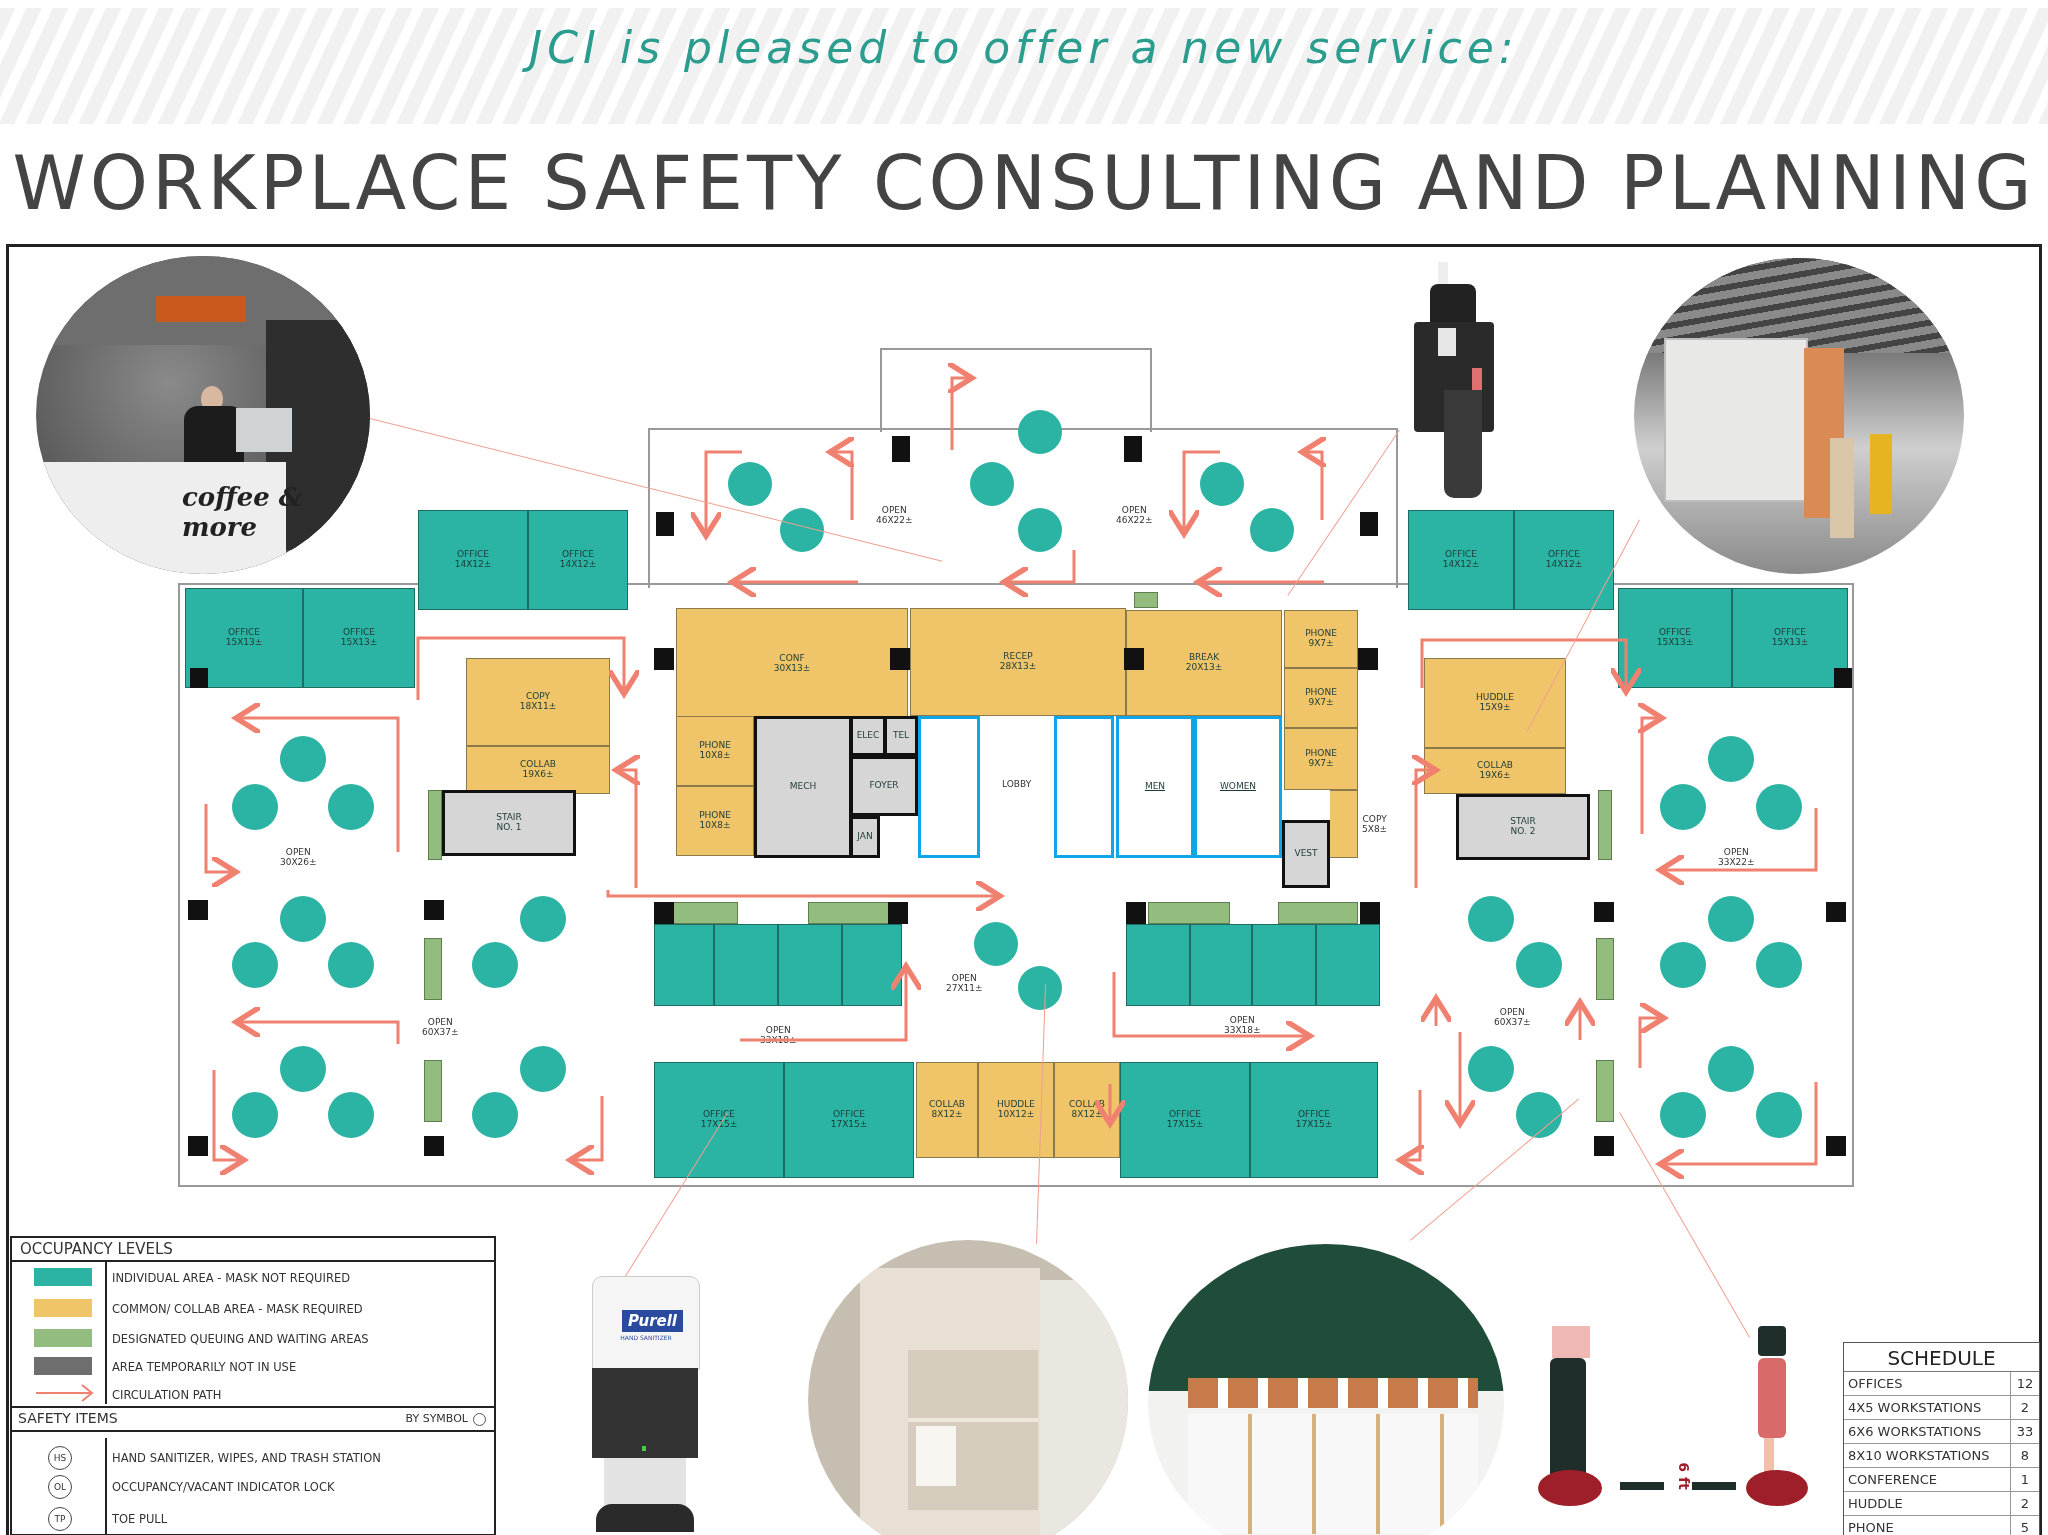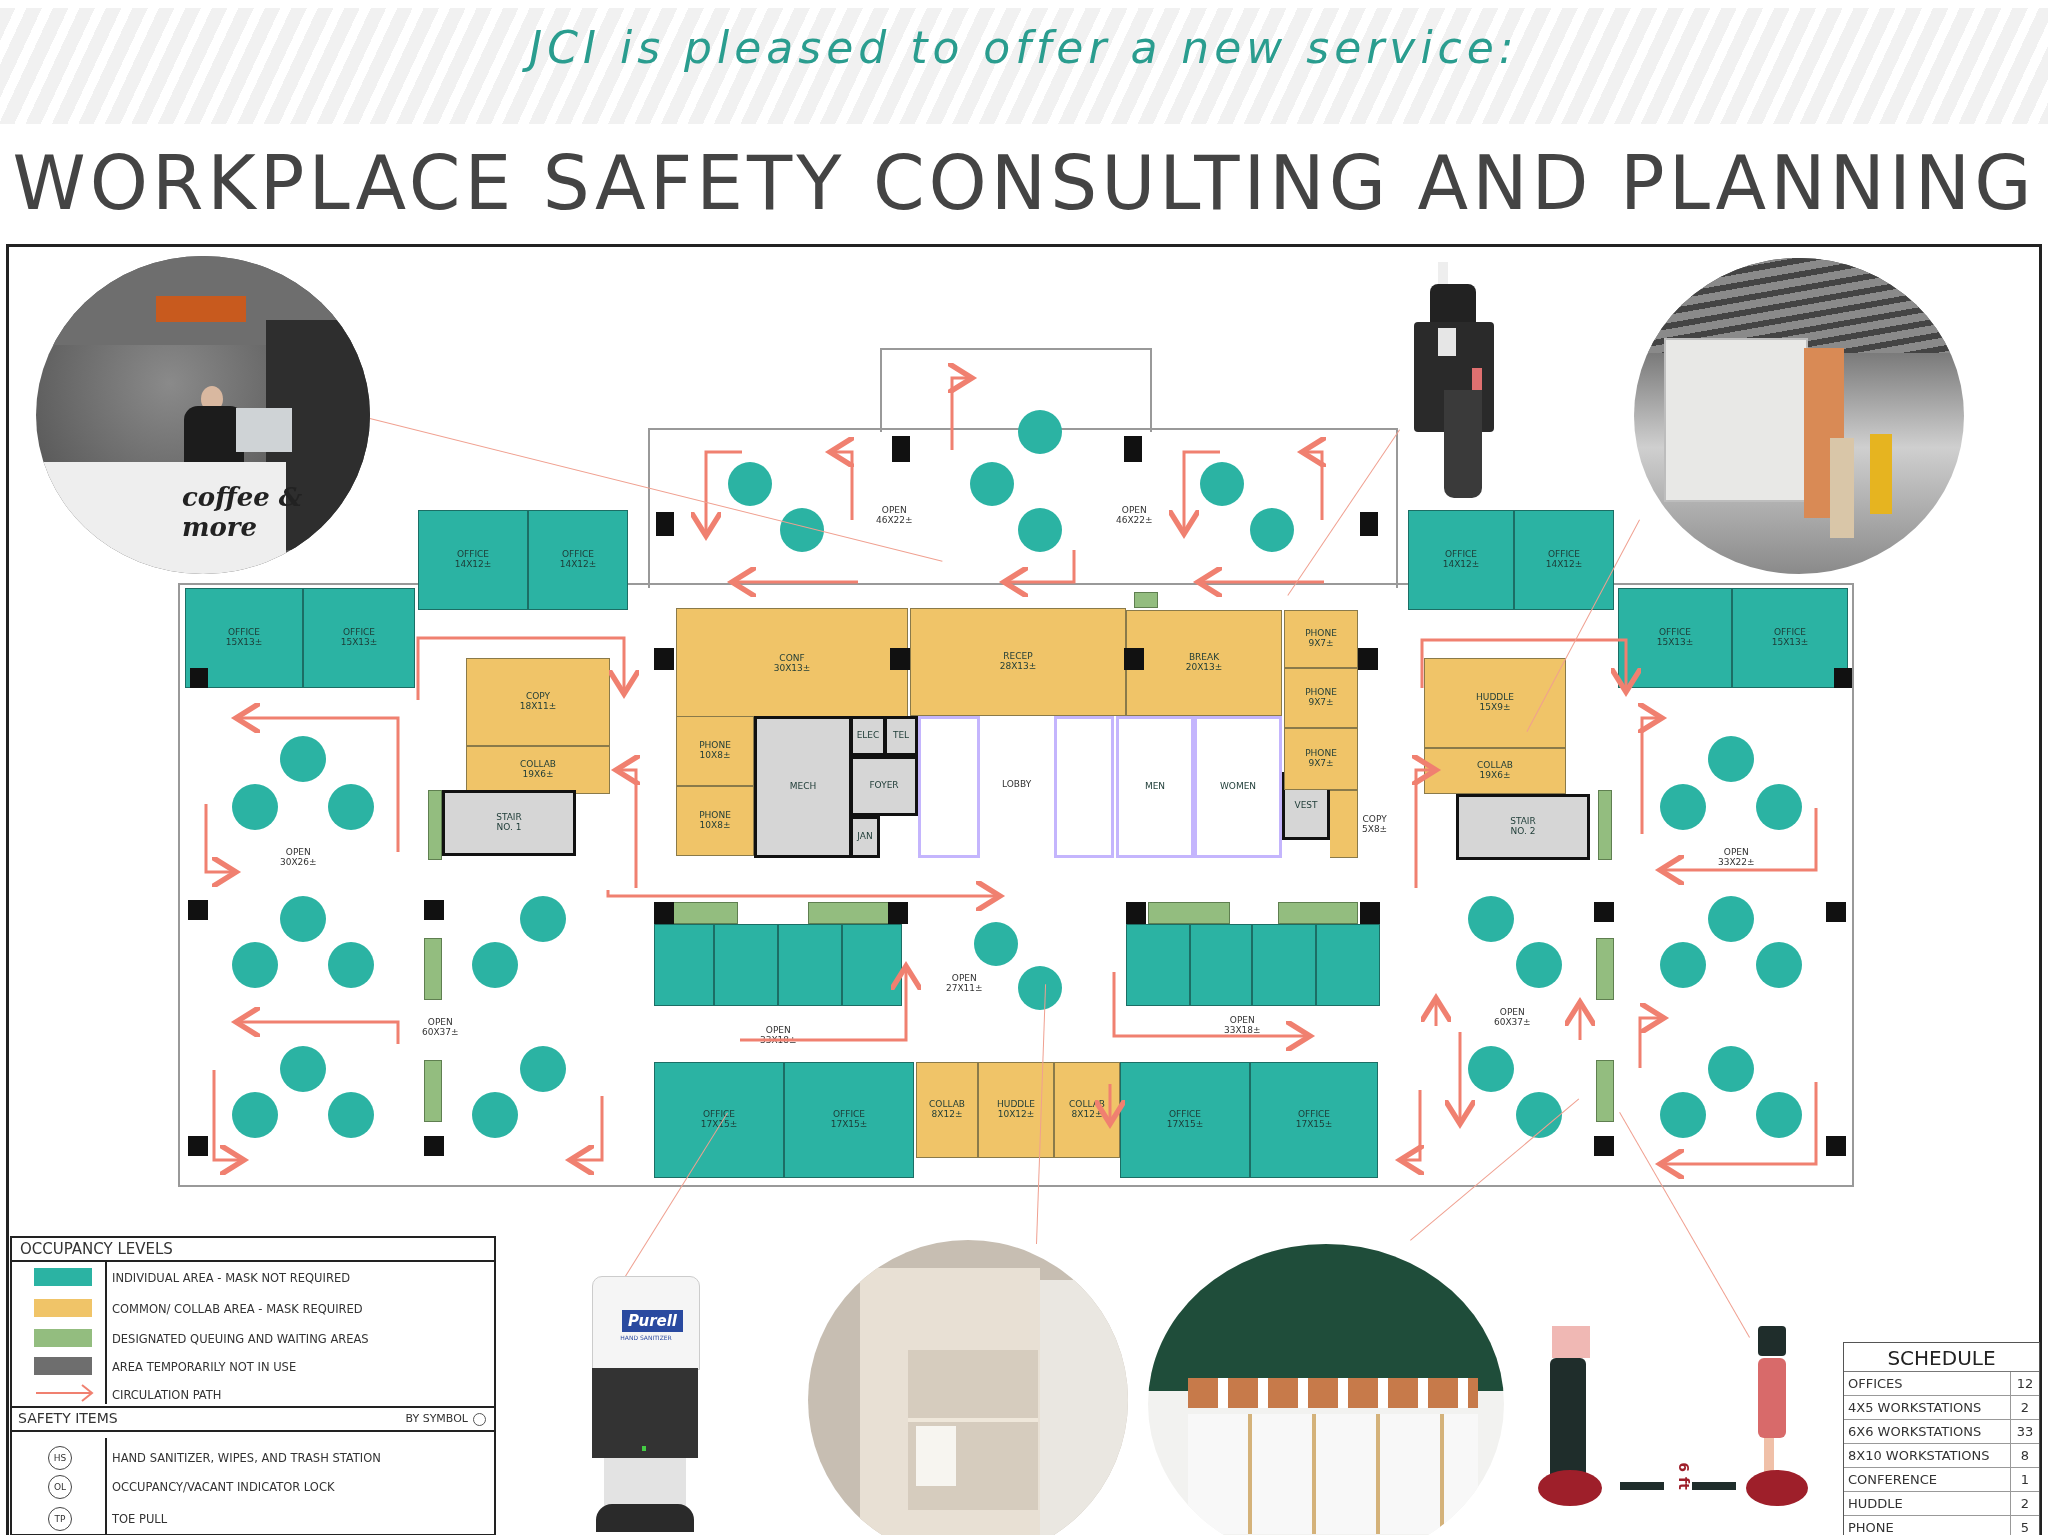--- a/index.html
+++ b/index.html
@@ -12,21 +12,21 @@
   .title { position:absolute; left:0; top:140px; width:2048px; text-align:center;
     font-family:"DejaVu Sans", sans-serif; font-size:74px; letter-spacing:4px; color:#444; }
   .frame { position:absolute; left:6px; top:244px; width:2036px; height:1300px; border:3px solid #222; box-sizing:border-box; }
 
   .plan { position:absolute; left:0; top:0; width:2048px; height:1535px; }
   .room { position:absolute; box-sizing:border-box; font-size:9px; color:#1d3b36; text-align:center; display:flex; align-items:center; justify-content:center; flex-direction:column; line-height:1.1; }
   .teal { background:#2bb3a3; border:1.5px solid #1c6e65; }
   .yellow { background:#f0c468; border:1.5px solid #8a7a4a; }
   .green { background:#93bd7f; border:1px solid #5f7f50; }
   .gray { background:#d6d6d6; border:3px solid #111; }
-  .white { background:#fff; border:3px solid #c4b5fd; }
+  .white { background:#fff; border:3px solid #0ea5e9;text-decoration:underline; }
   .col { position:absolute; background:#111; }
   .wall { position:absolute; border:2px solid #999; box-sizing:border-box; }
   .tag { font-size:9px; color:#333; position:absolute; text-align:center; line-height:1.1; }
   .disc { position:absolute; border-radius:50%; background:#2bb3a3; }
 
   .photo { position:absolute; border-radius:50%; overflow:hidden; }
   .legend { position:absolute; left:10px; top:1236px; width:486px; height:300px; border:2px solid #222; box-sizing:border-box; background:#fff; font-family:"DejaVu Sans", sans-serif; }
   .lg-head { height:22px; border-bottom:2px solid #222; font-size:15px; color:#333; padding-left:8px; line-height:22px; }
   .lg-row { position:absolute; left:0; width:100%; height:28px; font-size:11.5px; color:#333; }
   .lg-swatch { position:absolute; left:22px; width:58px; height:18px; }
@@ -127,21 +127,21 @@
     </div>
   <div class="room white" style="left:918px;top:716px;width:62px;height:142px;"></div>
   <div class="tag" style="left:1002px;top:780px;">LOBBY</div>
   <div class="room white" style="left:1054px;top:716px;width:60px;height:142px;"></div>
   <div class="room white" style="left:1116px;top:716px;width:78px;height:142px;">
     <span>MEN</span>
     </div>
   <div class="room white" style="left:1194px;top:716px;width:88px;height:142px;">
     <span>WOMEN</span>
     </div>
-  <div class="room gray" style="left:1282px;top:772px;width:48px;height:68px;">
+  <div class="room gray" style="left:1282px;top:820px;width:48px;height:68px;">
     <span>VEST</span>
     </div>
   <div class="room yellow" style="left:1330px;top:790px;width:28px;height:68px;border-left:none;"></div>
   <div class="tag" style="left:1362px;top:815px;"><span>COPY</span><br><span>5X8±</span></div>
   <div class="room yellow" style="left:1284px;top:610px;width:74px;height:58px;">
     <span>PHONE</span>
       <span>9X7±</span>
     </div>
   <div class="room yellow" style="left:1284px;top:668px;width:74px;height:60px;">
     <span>PHONE</span>

